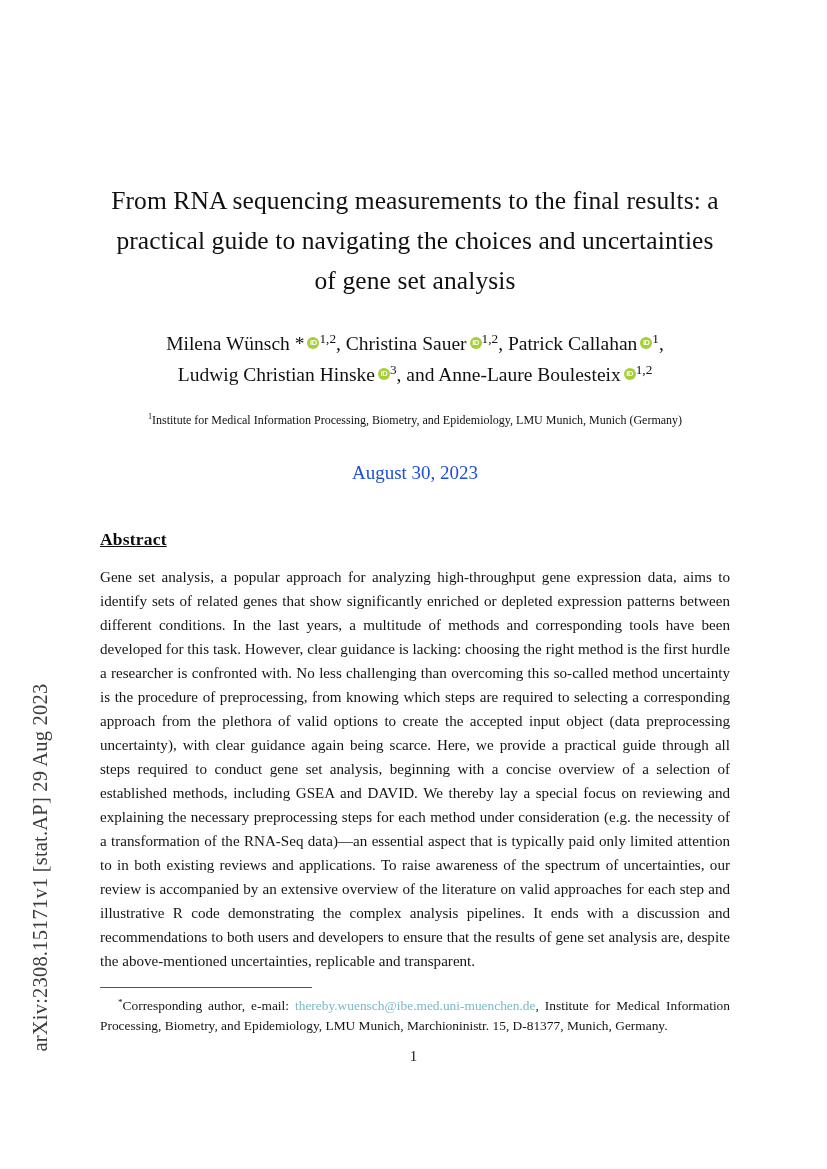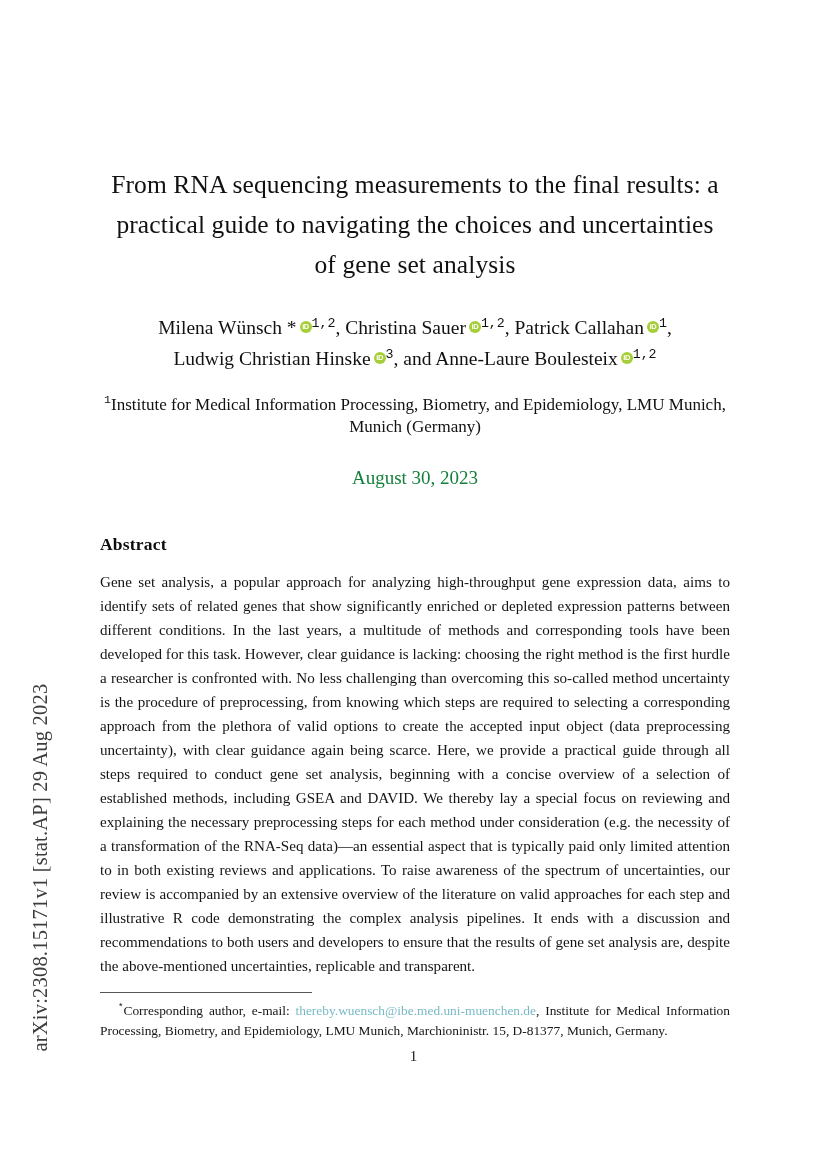--- a/index.html
+++ b/index.html
@@ -40,21 +40,21 @@
     font-size: 20.5px;
     letter-spacing: 0.2px;
     color: #3d3d3d;
     white-space: nowrap;
   }
 
   
   #content {
     position: absolute;
     left: 100px;
-    top: 0;
+    top: 16px;
     width: 630px;
   }
 
   
   #title {
     margin-top: 165px;
     text-align: center;
     font-size: 25.5px;
     line-height: 40px;
     font-weight: normal;
@@ -69,21 +69,20 @@
     text-align: center;
     font-size: 19.5px;
     line-height: 31px;
     color: #111111;
   }
   .author-name { white-space: nowrap; }
   .sup {
     font-size: 0.68em;
     vertical-align: super;
     line-height: 0;
-    font-family: Liberation Mono, monospace;
   }
   .orcid {
     display: inline-block;
     width: 12px;
     height: 12px;
     border-radius: 50%;
     background: #a6ce39;
     position: relative;
     vertical-align: 1px;
     margin: 0 0px 0 3px;
@@ -100,40 +99,41 @@
     font-weight: bold;
     color: #ffffff;
     line-height: 12.5px;
     letter-spacing: -0.4px;
   }
 
   
   #affiliations {
     margin-top: 20px;
     text-align: center;
-    font-size: 17px;
+    font-size: 12px;
     line-height: 21.5px;
     color: #111111;
   }
 
   
   #paper-date {
     margin-top: 30px;
     text-align: center;
     font-size: 19px;
-    color: #15803d;
+    color: #1d4ed8;
   }
 
   
   #abstract-heading {
     margin-top: 45px;
     font-size: 17.5px;
     font-weight: bold;
     color: #0d0d0d;
     letter-spacing: 0.2px;
+    text-decoration: underline;
   }
   #abstract-body {
     margin-top: 15px;
     font-size: 15.1px;
     line-height: 24px;
     text-align: justify;
     text-justify: inter-word;
     color: #141414;
     hyphens: none;
   }

